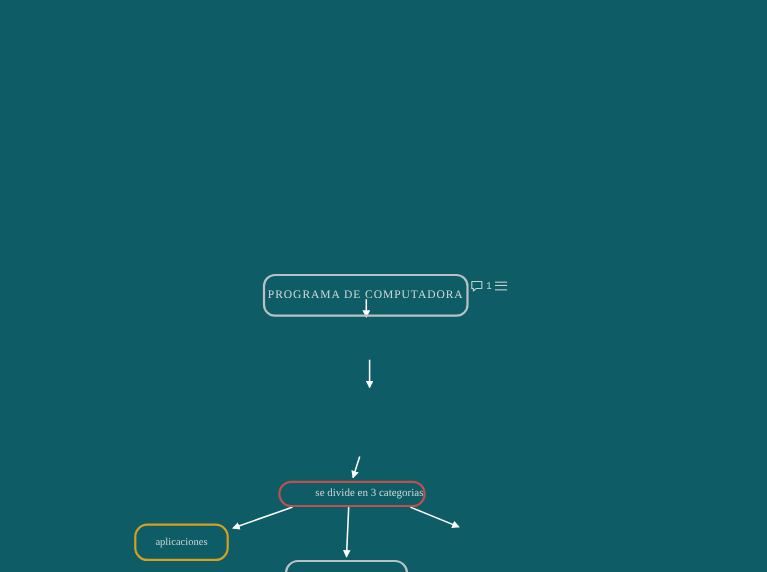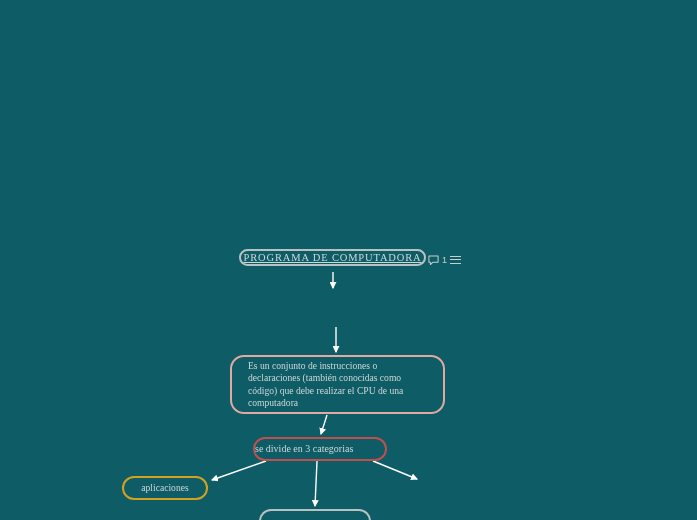--- a/index.html
+++ b/index.html
@@ -42,25 +42,24 @@
     display: block;
     width: 100%;
     color: #cdd6d6;
   }
 
   
   #node-root {
     left: 239px;
     top: 249px;
     width: 187px;
-    height: 17px;
+    height: 39px;
     border-color: #b9c2c2;
     border-radius: 11px;
     justify-content: center;
-    text-decoration: underline;
   }
   #node-root .node-text {
     text-align: center;
     font-size: 10.5px;
     letter-spacing: 0.85px;
     line-height: 12px;
     color: #ced7d7;
   }
 
   
@@ -99,31 +98,31 @@
   #node-categories {
     left: 253px;
     top: 437px;
     width: 134px;
     height: 24px;
     border-color: #c0504d;
     border-radius: 12px;
     justify-content: center;
   }
   #node-categories .node-text {
-    text-align: left;
+    text-align: right;
     font-size: 10px;
     line-height: 12px;
   }
 
   
   #node-aplicaciones {
     left: 122px;
     top: 476px;
     width: 86px;
-    height: 24px;
+    height: 34px;
     border-color: #d3a122;
     border-radius: 12px;
     justify-content: center;
   }
   #node-aplicaciones .node-text {
     text-align: center;
     font-size: 9.6px;
     line-height: 12px;
   }
 
@@ -239,23 +238,20 @@
     <span class="tb-icon">
       <span class="hamburger">
           <i></i>
           <i></i>
           <i></i>
         </span>
     </span>
   </div>
 
 
-  <div class="node" id="node-definition">
-    <span class="node-text">Es un conjunto de instrucciones o declaraciones (también conocidas como código) que debe realizar el CPU de una computadora</span>
-  </div>
 
   <div class="node" id="node-categories">
     <span class="node-text">se divide en 3 categorias</span>
   </div>
 
   <div class="node" id="node-aplicaciones">
     <span class="node-text">aplicaciones</span>
   </div>
 
 

